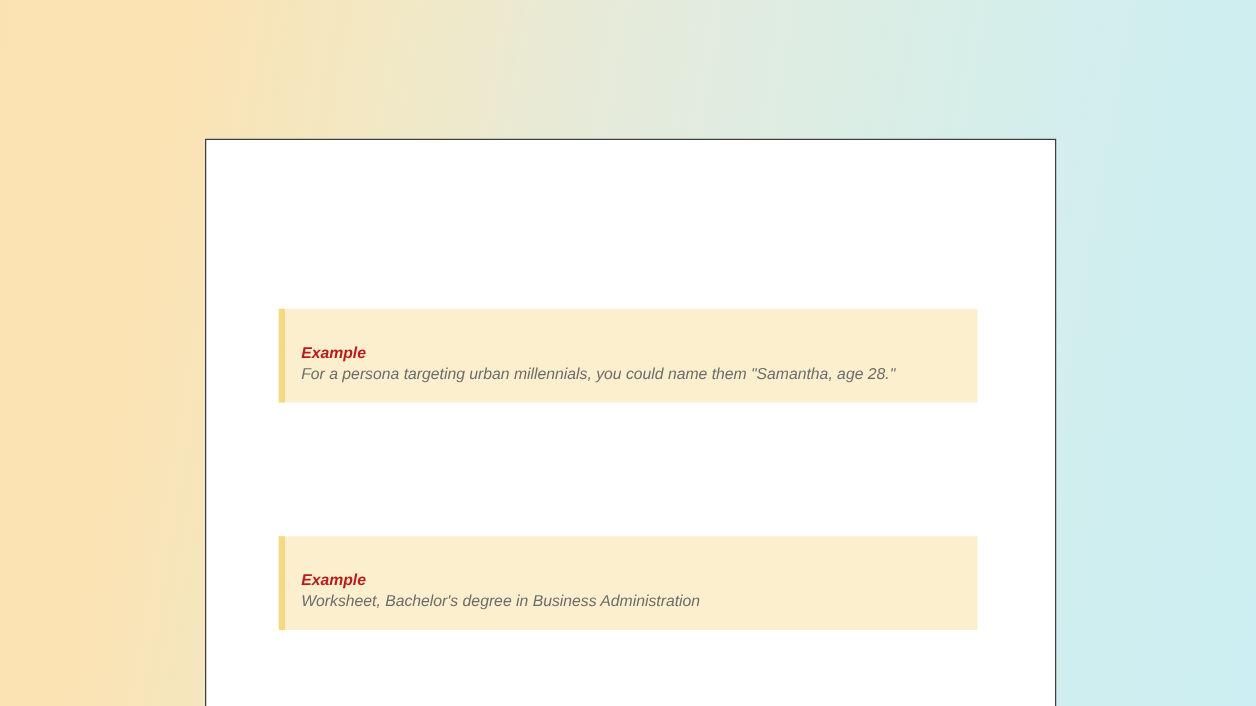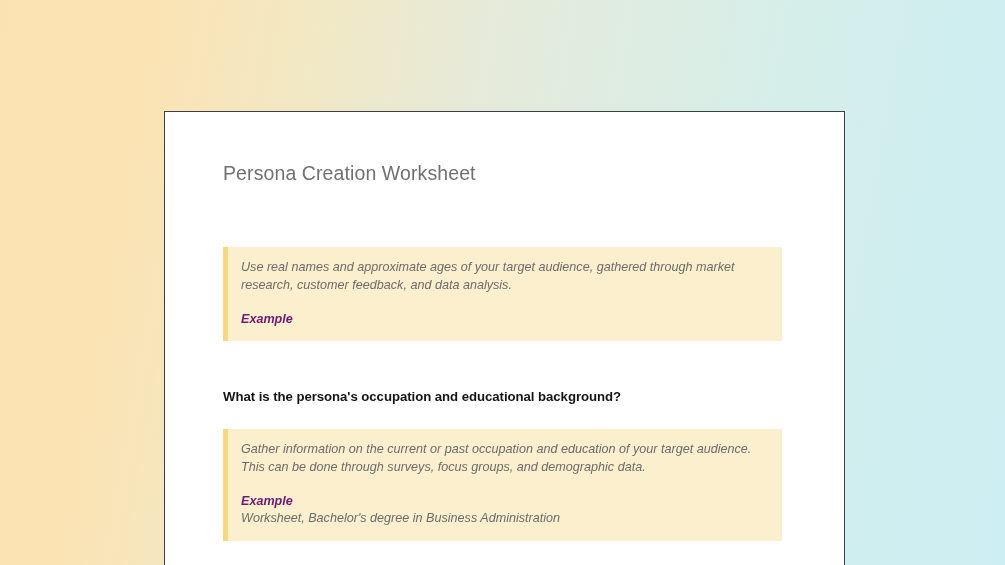--- a/index.html
+++ b/index.html
@@ -103,21 +103,21 @@
     font-style: italic;
     color: #6c6c6c;
     line-height: 1.46;
     margin: 0;
   }
 
   .example-label {
     font-size: 12.6px;
     font-style: italic;
     font-weight: bold;
-    color: #701a75;
+    color: #b91c1c;
     margin: 16px 0 0 0;
     line-height: 1.35;
   }
 
   .example-text {
     font-size: 12.6px;
     font-style: italic;
     color: #6c6c6c;
     line-height: 1.42;
     margin: 0;
@@ -126,32 +126,29 @@
 </head>
 <body>
 
 <div id="canvas">
 
   <div id="backdrop"></div>
 
   <div id="page">
     <div id="page-inner">
 
-      <div class="doc-title">Persona Creation Worksheet</div>
 
 
       <div class="callout c1">
-        <p class="callout-desc">Use real names and approximate ages of your target audience, gathered through market research, customer feedback, and data analysis.</p>
         <p class="example-label">Example</p>
+        <p class="example-text">For a persona targeting urban millennials, you could name them "Samantha, age 28."</p>
       </div>
 
-      <div class="question q2">What is the persona's occupation and educational background?</div>
 
       <div class="callout c2">
-        <p class="callout-desc">Gather information on the current or past occupation and education of your target audience. This can be done through surveys, focus groups, and demographic data.</p>
         <p class="example-label">Example</p>
         <p class="example-text">Worksheet, Bachelor's degree in Business Administration</p>
       </div>
 
     </div>
   </div>
 
 </div>
 
 </body></html>

